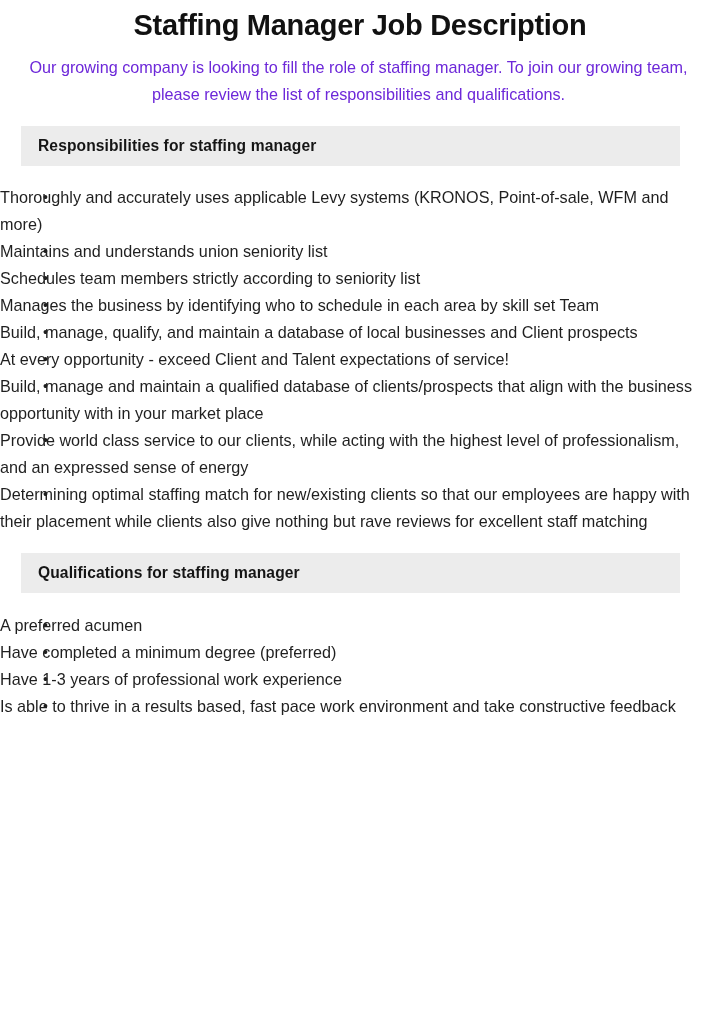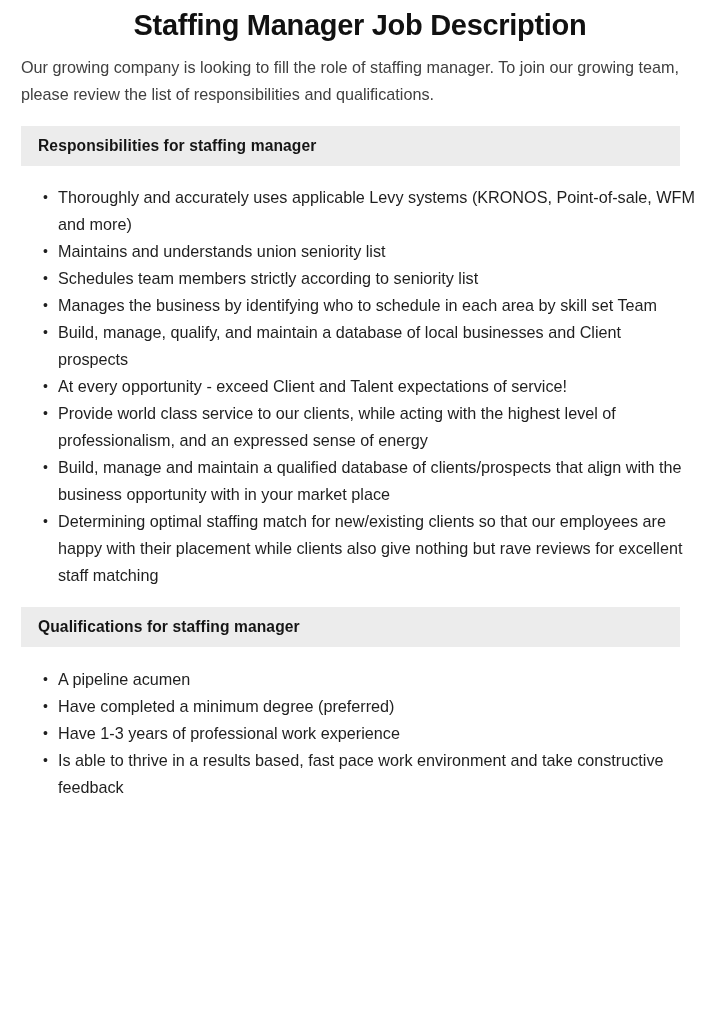--- a/index.html
+++ b/index.html
@@ -29,22 +29,23 @@
     letter-spacing: -0.3px;
     margin: 0;
     padding: 5px 20px 0 20px;
     line-height: 40px;
     color: #111111;
   }
   .intro {
     margin: 9px 21px 0 21px;
     font-size: 16.2px;
     line-height: 27px;
-    color: #404040;
+    color: #6d28d9;
     max-width: 675px;
+    text-align: center;
   }
   .section-band {
     background: #ececec;
     margin: 18px 40px 0 21px;
     height: 40px;
     display: flex;
     align-items: center;
     padding-left: 17px;
   }
   .section-band-title {
@@ -58,21 +59,20 @@
     margin: 0;
     padding: 0;
   }
   ul.bullets.resp { margin-top: 18px; }
   ul.bullets.qual { margin-top: 19px; }
   ul.bullets li {
     position: relative;
     font-size: 16.2px;
     line-height: 27px;
     color: #1f1f1f;
-    padding-left: 58px;
     padding-right: 25px;
     margin: 0;
   }
   ul.bullets li::before {
     content: "\2022";
     position: absolute;
     left: 43px;
     top: 0;
     font-size: 14px;
     line-height: 27px;
@@ -92,29 +92,29 @@
     <span class="section-band-title">Responsibilities for staffing manager</span>
   </div>
 
   <ul class="bullets resp">
     <li>Thoroughly and accurately uses applicable Levy systems (KRONOS, Point-of-sale, WFM and more)</li>
     <li>Maintains and understands union seniority list</li>
     <li>Schedules team members strictly according to seniority list</li>
     <li>Manages the business by identifying who to schedule in each area by skill set Team</li>
     <li>Build, manage, qualify, and maintain a database of local businesses and Client prospects</li>
     <li>At every opportunity - exceed Client and Talent expectations of service!</li>
+    <li>Build, manage and maintain a qualified database of clients/prospects that align with the business opportunity with in your market place</li>
     <li>Provide world class service to our clients, while acting with the highest level of professionalism, and an expressed sense of energy</li>
-    <li>Build, manage and maintain a qualified database of clients/prospects that align with the business opportunity with in your market place</li>
     <li>Determining optimal staffing match for new/existing clients so that our employees are happy with their placement while clients also give nothing but rave reviews for excellent staff matching</li>
   </ul>
 
   <div class="section-band">
     <span class="section-band-title">Qualifications for staffing manager</span>
   </div>
 
   <ul class="bullets qual">
-    <li>A pipeline acumen</li>
+    <li>A preferred acumen</li>
     <li>Have completed a minimum degree (preferred)</li>
     <li>Have 1-3 years of professional work experience</li>
     <li>Is able to thrive in a results based, fast pace work environment and take constructive feedback</li>
   </ul>
 
 </div>
 
 </body></html>

